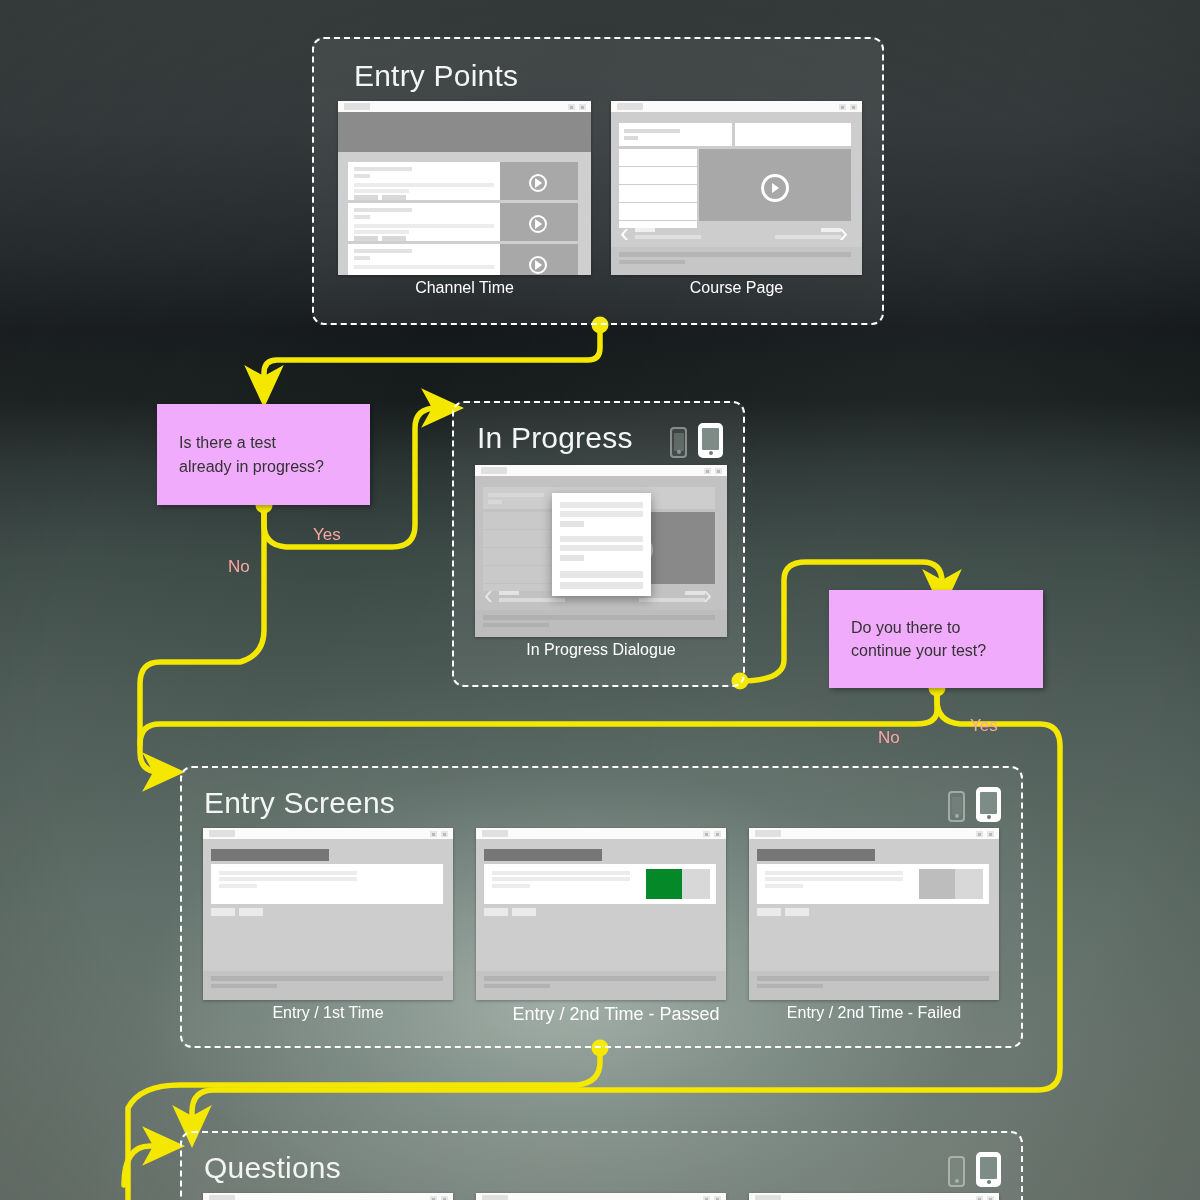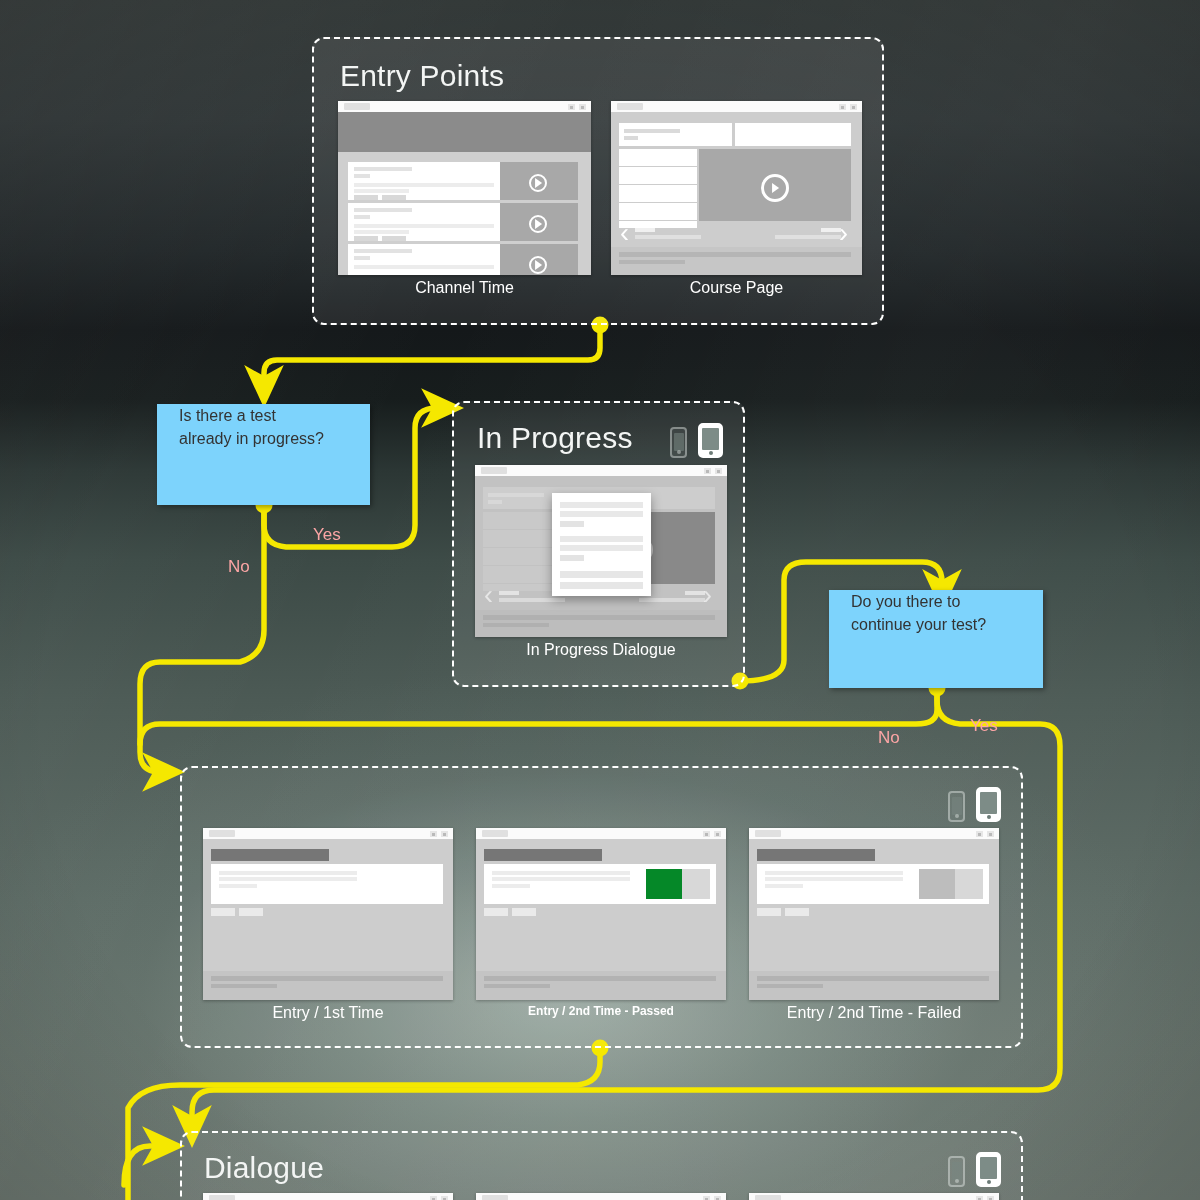--- a/index.html
+++ b/index.html
@@ -130,23 +130,23 @@
     transform: translate(-42%,-50%);
     border-left: 7px solid #ffffff;
     border-top: 5px solid transparent;
     border-bottom: 5px solid transparent;
   }
   .chev { position:absolute; color:#ffffff; font-weight:300; line-height:1; }
 
   
   .decision {
     position: absolute;
-    background: #7dd3fc;
+    background: #f0abfc;
     color: #333333;
-    display: flex; 
+    display: flex; align-items: center;
     padding: 0 22px;
     box-shadow: 2px 2px 5px rgba(0,0,0,0.35);
   }
   .decision span { line-height: 1.45; }
 
   .edge-label {
     position: absolute;
     color: #fca5a5;
     white-space: nowrap;
   }
@@ -186,21 +186,21 @@
   <g fill="#f5e800">
     <circle cx="600" cy="325" r="8.5"></circle>
     <circle cx="264" cy="505" r="8.5"></circle>
     <circle cx="740" cy="681" r="8.5"></circle>
     <circle cx="937" cy="688" r="8.5"></circle>
     <circle cx="600" cy="1048" r="8.5"></circle>
   </g>
 </svg>
 
 <div class="group dark" style="left:312px; top:37px; width:572px; height:288px;">
-  <div class="group-title" style="left:26px; top:20px; font-size:30px;">Entry Points</div>
+  <div class="group-title" style="left:40px; top:20px; font-size:30px;">Entry Points</div>
 
   <div class="thumb" style="left:24px; top:62px; width:253px; height:174px;">
     <div class="tb-bar">
       <div class="tb-pill"></div>
       <div class="tb-dots">
           <i></i>
           <i></i>
         </div>
     </div>
     <div class="blk" style="left:0;top:11px;right:0;height:40px;background:#8b8b8b;"></div>
@@ -347,20 +347,21 @@
 <div class="decision" style="left:829px; top:590px; width:214px; height:98px; font-size:16px;">
   <span>
     <span>Do you there to</span><br>
     <span>continue your test?</span>
   </span>
 </div>
 <div class="edge-label" style="left:878px; top:728px; font-size:17px;">No</div>
 <div class="edge-label" style="left:970px; top:716px; font-size:17px;">Yes</div>
 
 <div class="group" style="left:180px; top:766px; width:843px; height:282px;">
+  <div class="group-title" style="left:22px; top:18px; font-size:30px;">Entry Screens</div>
   <div class="dev-icons" style="right:20px; top:19px;">
     <div class="phone">
         <div class="scr"></div>
         <div class="btn"></div>
       </div>
     <div class="tablet">
         <div class="scr"></div>
         <div class="btn"></div>
       </div>
   </div>
@@ -406,21 +407,21 @@
       <div class="blk" style="left:162px;top:5px;width:36px;height:30px;background:#058828;"></div>
       <div class="blk" style="left:198px;top:5px;width:28px;height:30px;background:#d8d8d8;"></div>
     </div>
     <div class="ln" style="left:8px;top:80px;width:24px;height:8px;background:#eaeaea;"></div>
     <div class="ln" style="left:36px;top:80px;width:24px;height:8px;background:#eaeaea;"></div>
     <div class="blk" style="left:0;top:143px;right:0;bottom:0;background:#c4c4c4;">
       <div class="ln" style="left:8px;top:5px;width:232px;height:5px;background:#b2b2b2;"></div>
       <div class="ln" style="left:8px;top:13px;width:66px;height:4px;background:#b2b2b2;"></div>
     </div>
   </div>
-  <div class="caption" style="left:294px; top:236px; width:250px; font-size:12px;font-weight:bold;">Entry / 2nd Time - Passed</div>
+  <div class="caption" style="left:309px; top:236px; width:250px; font-size:18px;">Entry / 2nd Time - Passed</div>
 
   <div class="thumb" style="left:567px; top:60px; width:250px; height:172px;">
     <div class="tb-bar">
       <div class="tb-pill"></div>
       <div class="tb-dots">
           <i></i>
           <i></i>
         </div>
     </div>
     <div class="blk" style="left:0;top:11px;right:0;bottom:0;background:#cdcdcd;"></div>
@@ -436,21 +437,21 @@
     <div class="ln" style="left:36px;top:80px;width:24px;height:8px;background:#eaeaea;"></div>
     <div class="blk" style="left:0;top:143px;right:0;bottom:0;background:#c4c4c4;">
       <div class="ln" style="left:8px;top:5px;width:232px;height:5px;background:#b2b2b2;"></div>
       <div class="ln" style="left:8px;top:13px;width:66px;height:4px;background:#b2b2b2;"></div>
     </div>
   </div>
   <div class="caption" style="left:567px; top:236px; width:250px; font-size:16px;">Entry / 2nd Time - Failed</div>
 </div>
 
 <div class="group" style="left:180px; top:1131px; width:843px; height:120px;">
-  <div class="group-title" style="left:22px; top:18px; font-size:30px;">Dialogue</div>
+  <div class="group-title" style="left:22px; top:18px; font-size:30px;">Questions</div>
   <div class="dev-icons" style="right:20px; top:19px;">
     <div class="phone">
         <div class="scr"></div>
         <div class="btn"></div>
       </div>
     <div class="tablet">
         <div class="scr"></div>
         <div class="btn"></div>
       </div>
   </div>

